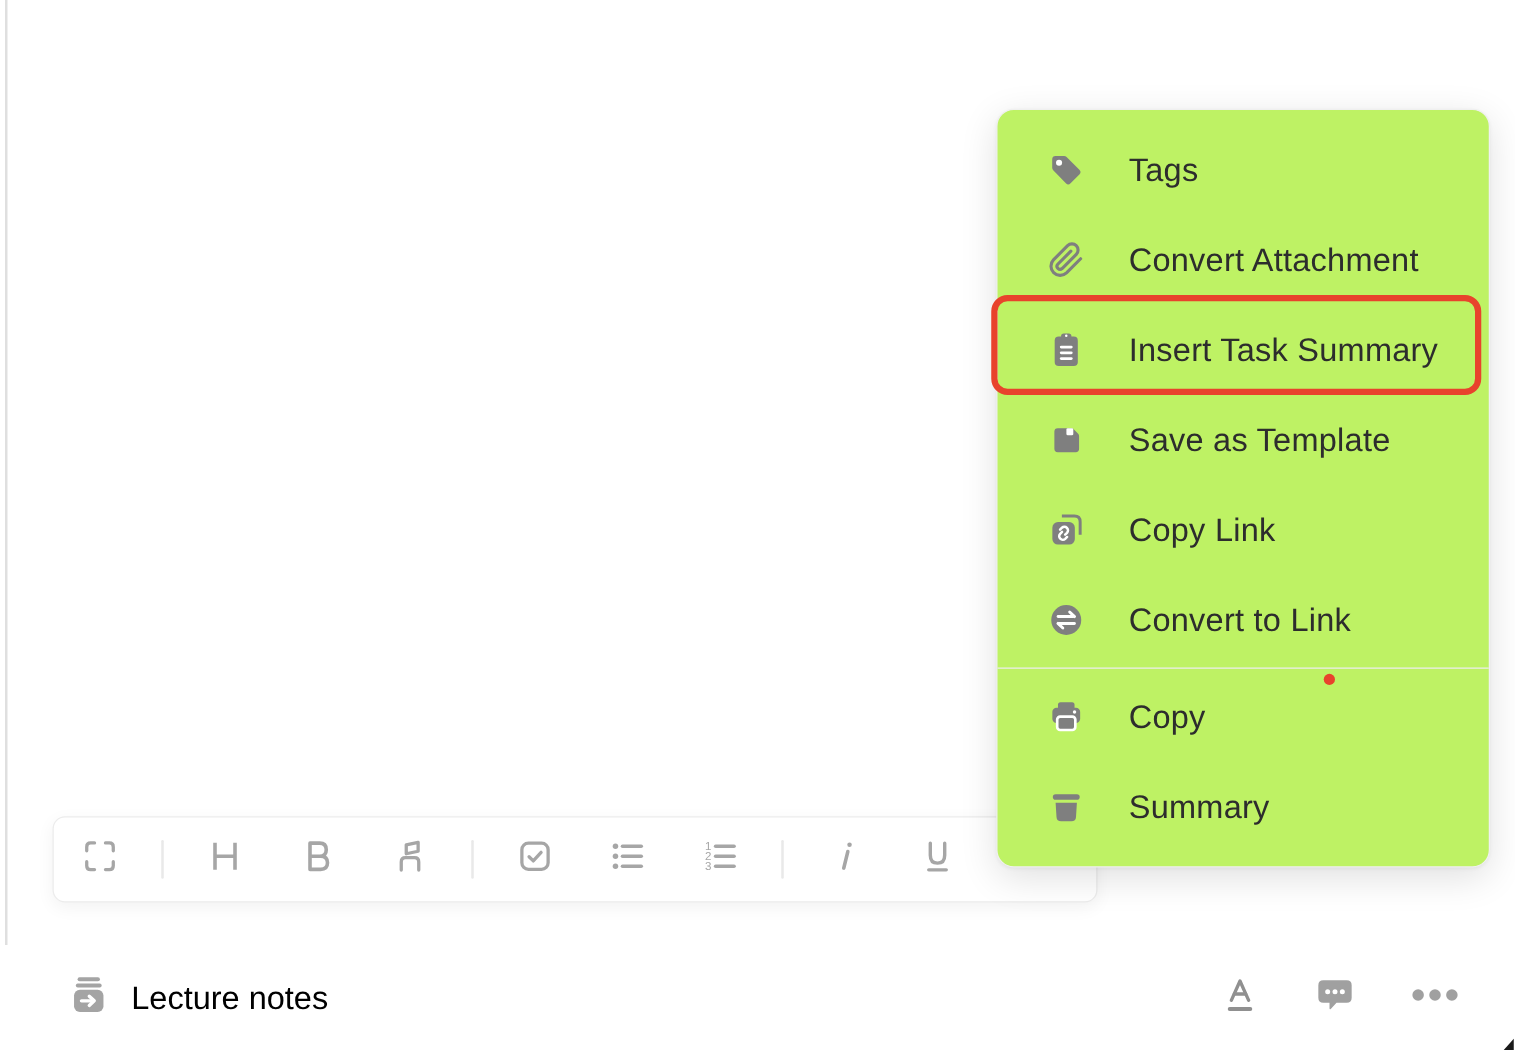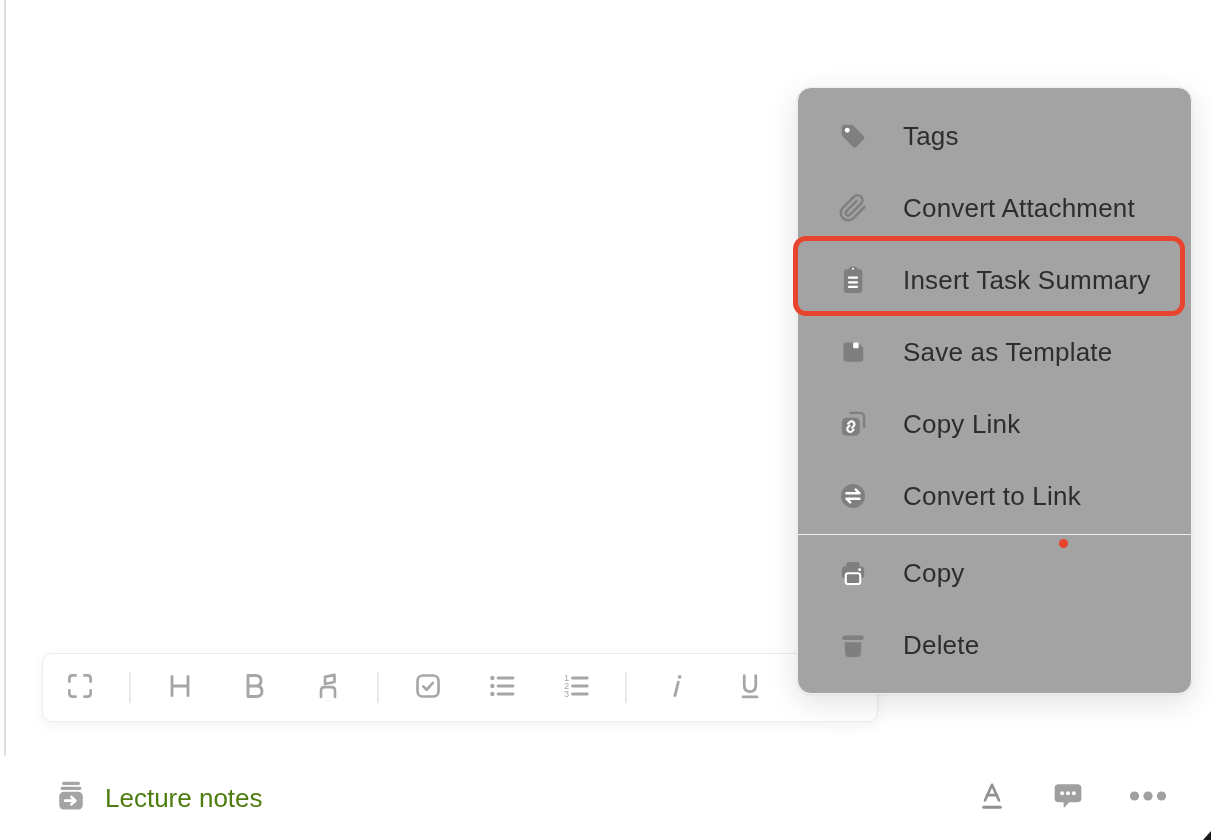--- a/index.html
+++ b/index.html
@@ -10,39 +10,39 @@
 
   
   .toolbar{position:absolute;left:42px;top:653px;width:836px;height:69px;background:#fff;
            border:1px solid #ececec;border-radius:10px;box-shadow:0 4px 14px rgba(0,0,0,0.05);
            display:flex;align-items:center;z-index:10;box-sizing:border-box;}
   .tb{width:74px;height:100%;display:flex;align-items:center;justify-content:center;flex:none;cursor:pointer;}
   .tsep{width:26px;height:100%;display:flex;align-items:center;justify-content:center;flex:none;}
   .tsep::before{content:"";width:2px;height:31px;background:#e9e9e9;border-radius:1px;}
 
   
-  .menu{position:absolute;left:797px;top:87px;width:395px;padding:12px 0;background:#a3a3a3;
+  .menu{position:absolute;left:797px;top:87px;width:395px;padding:12px 0;background:#bef264;
         border:1px solid #f0f0f0;border-radius:14px;box-sizing:border-box;
         box-shadow:0 8px 30px rgba(0,0,0,0.12), 0 1px 3px rgba(0,0,0,0.05);z-index:20;}
   .mi{height:72px;display:flex;align-items:center;padding-left:40px;cursor:pointer;}
   .mi .ico{width:30px;height:30px;margin-right:35px;flex:none;display:flex;}
   .mi .lbl{font-size:26px;color:#2d2d2d;letter-spacing:.2px;white-space:nowrap;}
   .menu-sep{height:1px;background:#ededed;margin:2px 0;}
 
   
   .redbox{position:absolute;left:793px;top:236px;width:392px;height:80px;border:5px solid #e8432c;
           border-radius:13px;box-sizing:border-box;z-index:30;pointer-events:none;}
   .reddot{position:absolute;left:1059px;top:539px;width:9px;height:9px;border-radius:50%;
           background:#e8432c;z-index:31;pointer-events:none;}
 
   
   .footer{position:absolute;left:0;right:0;bottom:0;height:84px;display:flex;align-items:center;
           justify-content:space-between;padding:0 44px 0 54px;box-sizing:border-box;background:#fff;}
   .f-left{display:flex;align-items:center;gap:17px;}
-  .f-title{font-size:26px;color:#4d7c0f;white-space:nowrap;}
+  .f-title{font-size:26px;color:#000000;white-space:nowrap;}
   .f-right{display:flex;align-items:center;gap:44px;}
   .fbtn{display:flex;align-items:center;justify-content:center;cursor:pointer;}
 
   .cursor-tip{position:absolute;right:1px;bottom:0;width:0;height:0;z-index:40;
               border-left:8px solid transparent;border-bottom:9px solid #1a1a1a;}
 </style>
 </head>
 <body>
 
 <div class="screen">
@@ -213,21 +213,21 @@
         </span>
       <span class="lbl">Copy</span>
     </div>
     <div class="mi">
       <span class="ico">
         <svg width="30" height="30" viewBox="0 0 24 24" fill="#7f7f7f">
           <rect x="3.4" y="4.3" width="17.2" height="3.6" rx="1.8"></rect>
           <path d="M5.2,9.7 h13.6 l-0.55,9.1 q-0.17,2.8 -2.97,2.8 h-6.56 q-2.8,0 -2.97,-2.8 Z"></path>
         </svg>
         </span>
-      <span class="lbl">Delete</span>
+      <span class="lbl">Summary</span>
     </div>
   </div>
 
   <div class="redbox"></div>
   <div class="reddot"></div>
 
   <div class="footer">
     <div class="f-left">
       <span>
         <svg width="34" height="34" viewBox="0 0 24 24" fill="#a4a4a4">

